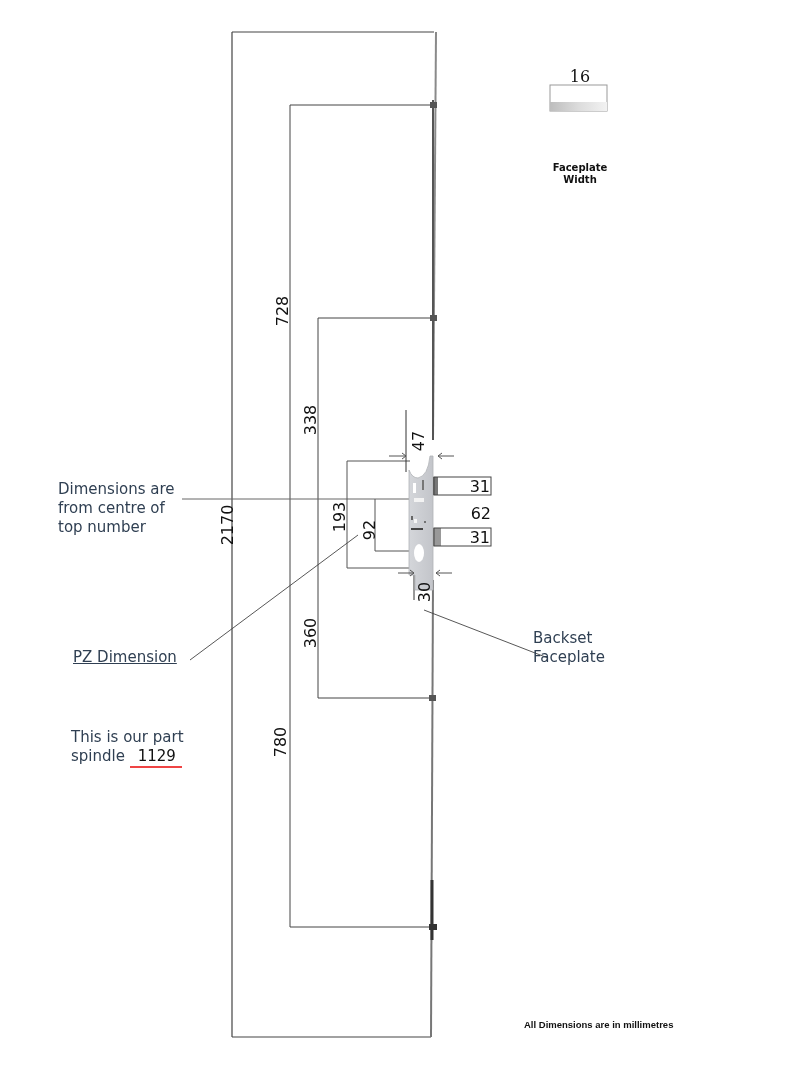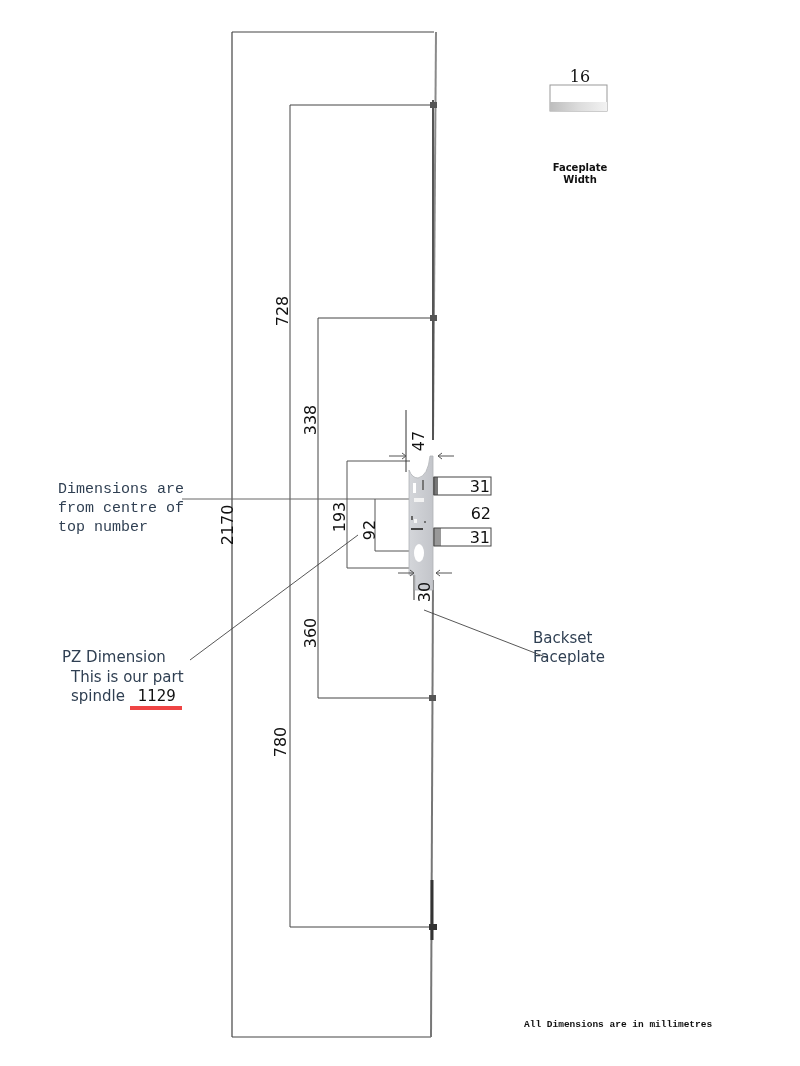--- a/index.html
+++ b/index.html
@@ -2,22 +2,22 @@
 <html><head>
 <meta charset="utf-8">
 <style>
   html, body { margin:0; padding:0; background:#ffffff; }
   body { width:800px; height:1066px; position:relative; overflow:hidden; font-family:"DejaVu Sans", sans-serif; }
   svg#diagram { position:absolute; left:0; top:0; }
   .note { position:absolute; color:#2f3f52; font-family:"DejaVu Sans", sans-serif; font-size:15px; line-height:19px; }
   .dim { font-family:"DejaVu Sans", sans-serif; font-size:16px; fill:#111; }
   .dim-serif { font-family:"DejaVu Serif", serif; font-size:16px; fill:#111; }
   .small-bold { position:absolute; font-family:"DejaVu Sans", sans-serif; font-size:10px; font-weight:bold; color:#111; text-align:center; line-height:12px;margin-top:47px; }
-  .footer { position:absolute; font-family:Liberation Mono, monospace; font-size:9.5px; font-weight:bold; color:#111; }
-  .partnum { display:inline-block; border-bottom:4px solid #ef4444; padding:0 6px 0 8px; color:#111; }
+  .footer { position:absolute; font-family:Liberation Sans, sans-serif; font-size:9.5px; font-weight:bold; color:#111; }
+  .partnum { display:inline-block; border-bottom:2px solid #ef4444; padding:0 6px 0 8px; color:#111; }
 </style>
 </head>
 <body>
 
 <svg id="diagram" width="800" height="1066" viewBox="0 0 800 1066" xmlns="http://www.w3.org/2000/svg">
   <defs>
     <linearGradient id="fpgrad" x1="0" y1="0" x2="1" y2="0">
       <stop offset="0" stop-color="#bdbdbd"></stop>
       <stop offset="0.5" stop-color="#dcdcdc"></stop>
       <stop offset="1" stop-color="#f2f2f2"></stop>
@@ -128,31 +128,31 @@
     <rect x="550" y="102" width="57" height="9" fill="url(#fpgrad)"></rect>
   </g>
   <text class="dim-serif" x="580" y="82" text-anchor="middle">16</text>
 </svg>
 
 <div class="small-bold" style="left:540px; top:115px; width:80px;">
   <div>Faceplate</div>
   <div>Width</div>
 </div>
 
-<div class="note" style="left:58px; top:480px;font-family:Liberation Mono, monospace;">
+<div class="note" style="left:58px; top:480px;">
   <div>Dimensions are</div>
   <div>from centre of</div>
   <div>top number</div>
 </div>
 
-<div class="note" style="left:62px; top:648px;">PZ Dimension</div>
+<div class="note" style="left:73px; top:648px;text-decoration:underline;">PZ Dimension</div>
 
 <div class="note" style="left:533px; top:629px;">
   <div>Backset</div>
   <div>Faceplate</div>
 </div>
 
-<div class="note" style="left:71px; top:668px;">
+<div class="note" style="left:71px; top:728px;">
   <div>This is our part</div>
   <div><span>spindle</span> <span class="partnum">1129</span></div>
 </div>
 
 <div class="footer" style="left:524px; top:1019px;">All Dimensions are in millimetres</div>
 
 </body></html>

